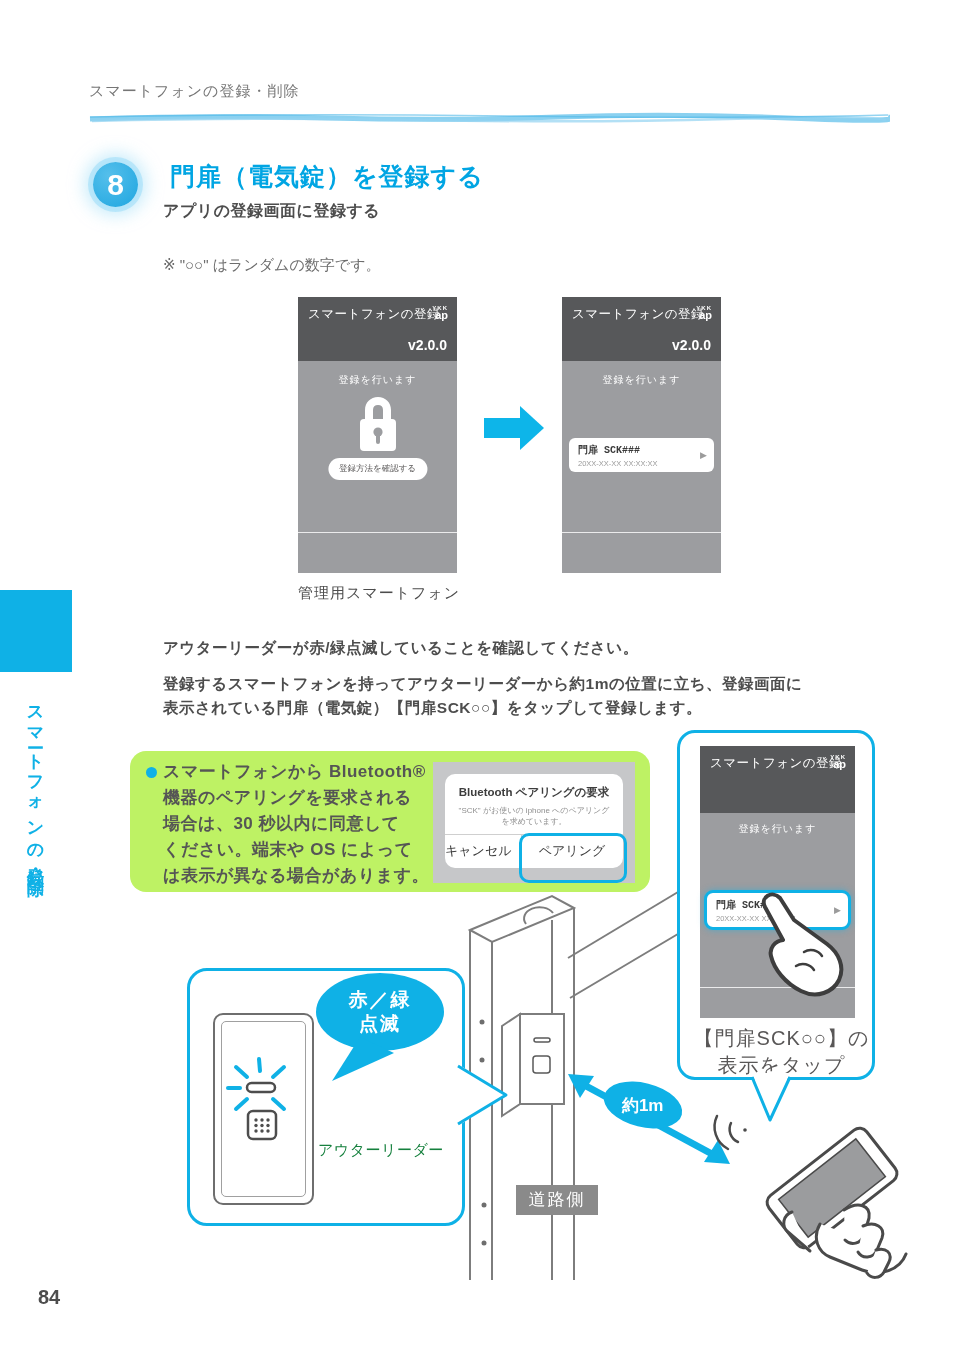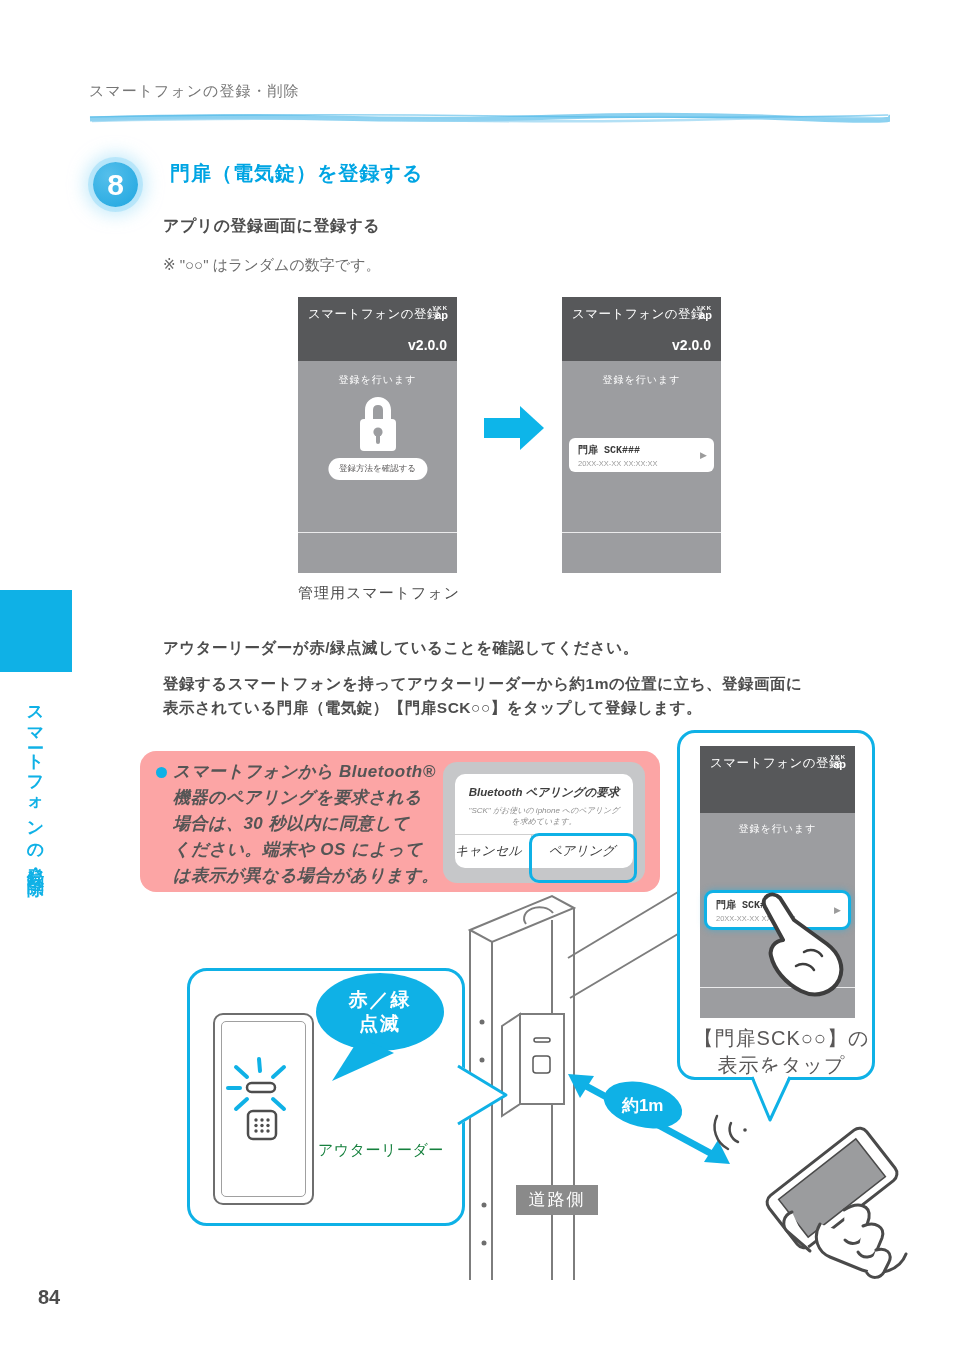--- a/index.html
+++ b/index.html
@@ -12,23 +12,23 @@
 
   
   .breadcrumb{left:89px;top:82px;font-size:15px;color:#767676;letter-spacing:1px;}
   .divider{left:88px;top:110px;}
   .step-badge{
     left:93px;top:162px;width:45px;height:45px;border-radius:50%;
     background:radial-gradient(circle at 35% 30%, #55bfeb, #1ea6e0);
     box-shadow:0 0 0 5px rgba(160,222,248,.6),0 0 16px 9px rgba(160,222,248,.55);
     color:#fff;font-size:30px;font-weight:bold;text-align:center;line-height:45px;
   }
-  .step-title{left:170px;top:160px;font-size:20px;font-weight:bold;color:#00a5e3;letter-spacing:1px;font-family:Liberation Serif, serif;}
+  .step-title{left:170px;top:160px;font-size:25px;font-weight:bold;color:#00a5e3;letter-spacing:1px;font-family:Liberation Serif, serif;}
   .step-line{left:163px;font-size:16px;font-weight:bold;color:#4d4d4d;letter-spacing:.5px;}
-  .step-line1{top:216px;font-family:Liberation Serif, serif;}
+  .step-line1{top:201px;font-family:Liberation Serif, serif;}
   .step-line2{top:226px;}
   .step-note{left:163px;top:256px;font-size:15px;color:#6d6d6d;}
 
   
   .phone{position:absolute;width:159px;height:276px;background:#9c9da0;}
   .phone .hdr{position:absolute;left:0;right:0;top:0;height:64px;background:#57585a;}
   .phone .hdr .t{position:absolute;left:10px;top:9px;font-size:12.5px;font-weight:normal;color:#fff;letter-spacing:.5px;}
   .phone .logo{position:absolute;right:9px;top:8px;color:#fff;font-weight:bold;text-align:right;}
   .phone .logo .l1{display:block;font-size:6px;line-height:6px;letter-spacing:1px;}
   .phone .logo .l2{display:block;font-size:11px;line-height:9px;}
@@ -67,24 +67,24 @@
   .p2{left:163px;top:672px;font-size:15.5px;font-weight:bold;color:#4d4d4d;line-height:24px;letter-spacing:.5px;}
 
   
   .side-tab{left:0;top:590px;width:72px;height:82px;background:#0fb1e6;}
   .side-label{
     left:24px;top:694px;height:250px;color:#0fb1e6;font-size:17px;font-weight:bold;
     writing-mode:vertical-rl;text-orientation:upright;letter-spacing:3px;
   }
 
   
-  .info-box{left:140px;top:751px;width:520px;height:141px;background:#fca5a5;border-radius:16px;font-style:italic;}
+  .info-box{left:130px;top:751px;width:520px;height:141px;background:#bef264;border-radius:16px;}
   .info-bullet{position:absolute;left:16px;top:16px;width:11px;height:11px;border-radius:50%;background:#0fb1e6;}
   .info-text{position:absolute;left:33px;top:8px;font-size:17px;font-weight:bold;color:#555;line-height:26px;letter-spacing:.5px;}
-  .mockup{position:absolute;left:303px;top:11px;width:202px;height:121px;background:#c6c7c9;border-radius:14px;}
+  .mockup{position:absolute;left:303px;top:11px;width:202px;height:121px;background:#c6c7c9;border-radius:0;}
   .dialog{position:absolute;left:12px;top:12px;width:178px;height:94px;background:#fff;border-radius:10px;}
   .dlg-title{margin-top:11px;text-align:center;font-size:11.5px;font-weight:bold;color:#3d3d3d;}
   .dlg-body{margin-top:5px;text-align:center;font-size:8px;color:#8f8f8f;line-height:11px;}
   .dlg-hr{position:absolute;left:0;right:0;top:60px;border-top:1px solid #cfcfcf;}
   .dlg-vr{position:absolute;left:76px;top:60px;bottom:0;border-left:1px solid #cfcfcf;}
   .dlg-cancel{position:absolute;left:0;top:60px;width:100px;height:34px;line-height:34px;text-align:left;font-size:13px;color:#3d3d3d;}
   .dlg-pair{position:absolute;left:76px;top:60px;right:0;height:34px;line-height:34px;text-align:center;font-size:13px;color:#3d3d3d;}
   .pair-outline{position:absolute;left:86px;top:71px;width:102px;height:44px;border:3px solid #0fb1e6;border-radius:10px;}
 
   

